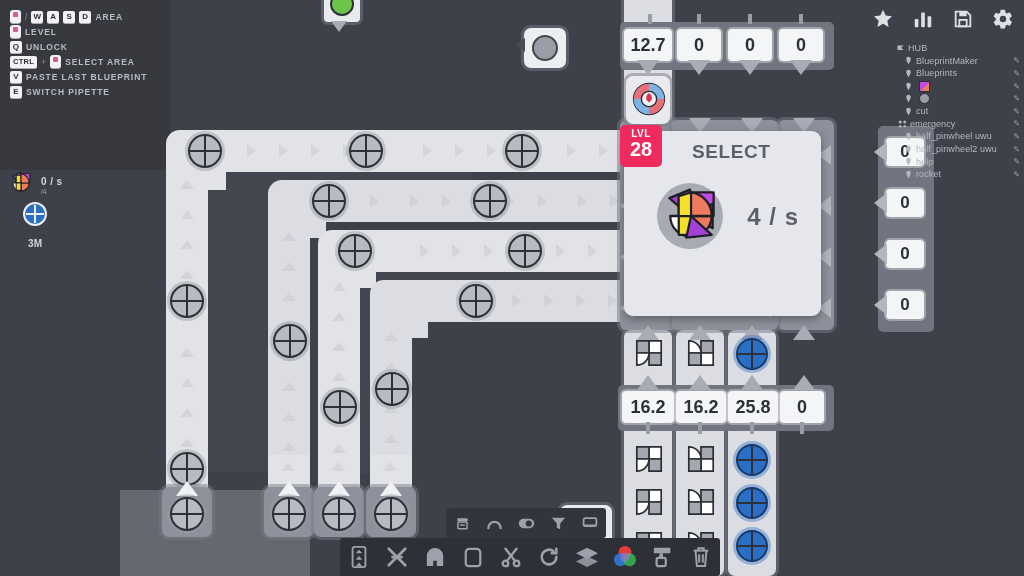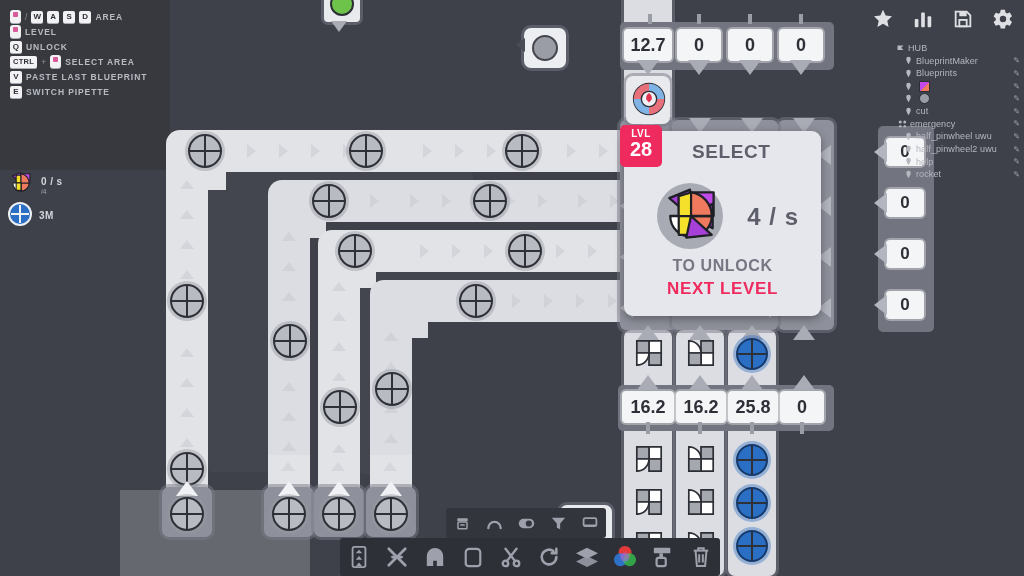--- a/index.html
+++ b/index.html
@@ -473,22 +473,20 @@
       <path d="M22 14 h13 v21 h-13z" fill="#f5e12c" stroke="#1e2026" stroke-width="2.4" stroke-linejoin="round"></path>
       <path d="M35 35 L58 22 L58 48 Z" fill="#a640d8" stroke="#1e2026" stroke-width="2.4" stroke-linejoin="round"></path>
       <path d="M35 35 h22 c0 12 -10 22 -22 22 Z" fill="#f07a5e" stroke="#1e2026" stroke-width="2.4" stroke-linejoin="round"></path>
       <path d="M35 35 L35 10 A25 25 0 0 1 57 35 Z" fill="#f07a5e" stroke="#1e2026" stroke-width="2.4" stroke-linejoin="round"></path>
       <path d="M13 35 a22 22 0 0 0 22 22 v-22z" fill="#fff" stroke="#1e2026" stroke-width="2.4" stroke-linejoin="round"></path>
       <path d="M22 35 h13 v20 h-13z" fill="#f5e12c" stroke="#1e2026" stroke-width="2.4" stroke-linejoin="round"></path>
       <path d="M35 35 L57 55 L30 58 Z" fill="#a640d8" stroke="#1e2026" stroke-width="2.4" stroke-linejoin="round"></path>
       <path d="M22 14 L35 10 L35 35 L22 35 Z" fill="#f5e12c" stroke="#1e2026" stroke-width="2.2" stroke-linejoin="round"></path>
     </svg>
     <div class="rate">4 / s</div>
-    <div class="unlock">TO UNLOCK</div>
-    <div class="nextlevel">NEXT LEVEL</div>
   </div>
 
   <div class="keybinds">
     <div class="kb-row">
       <div class="mouse"></div>
       <span class="kb-sep">/</span>
       <span class="key">W</span>
       <span class="key">A</span>
       <span class="key">S</span>
       <span class="key">D</span>
@@ -529,21 +527,21 @@
           <path d="M35 35 L35 10 A25 25 0 0 1 57 35 Z" fill="#f07a5e" stroke="#1e2026" stroke-width="3"></path>
           <path d="M13 35 a22 22 0 0 0 22 22 v-22z" fill="#fff" stroke="#1e2026" stroke-width="3"></path>
           <path d="M22 35 h13 v20 h-13z" fill="#f5e12c" stroke="#1e2026" stroke-width="3"></path>
         </svg>
       </div>
       <div>
         <span class="res-amount">0 / s</span>
         <span class="res-sub">/4</span>
       </div>
     </div>
-    <div class="res-row" style="margin-top:6px;">
+    <div class="res-row" style="margin-top:6px;flex-direction:column;">
       <div style="position:relative;width:24px;height:24px;border-radius:50%;background:#2b6fc4;border:2px solid #eef0f4;">
         <div style="position:absolute;left:50%;top:1px;width:2px;height:18px;margin-left:-1px;background:#eef0f4;"></div>
         <div style="position:absolute;top:50%;left:1px;height:2px;width:18px;margin-top:-1px;background:#eef0f4;"></div>
       </div>
       <div>
         <span class="res-amount">3M</span>
       </div>
     </div>
   </div>
 

